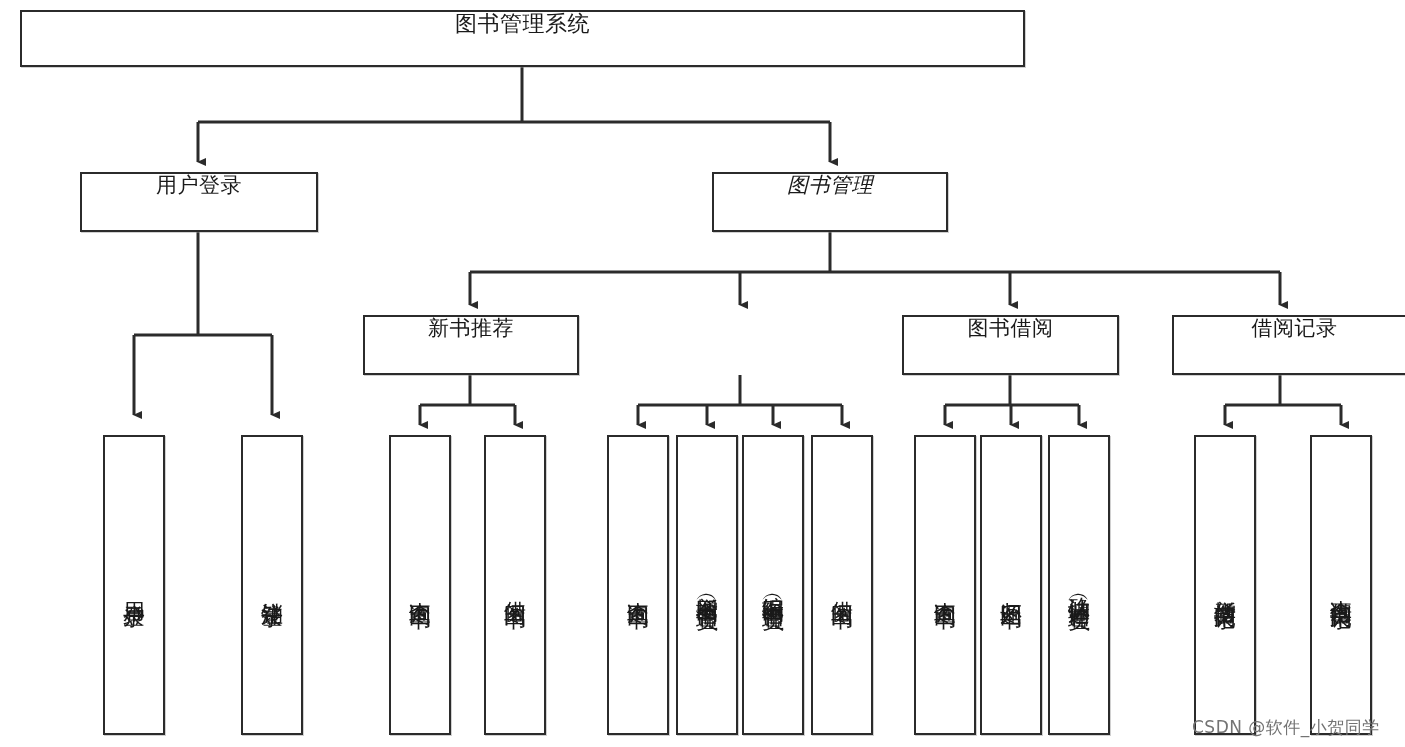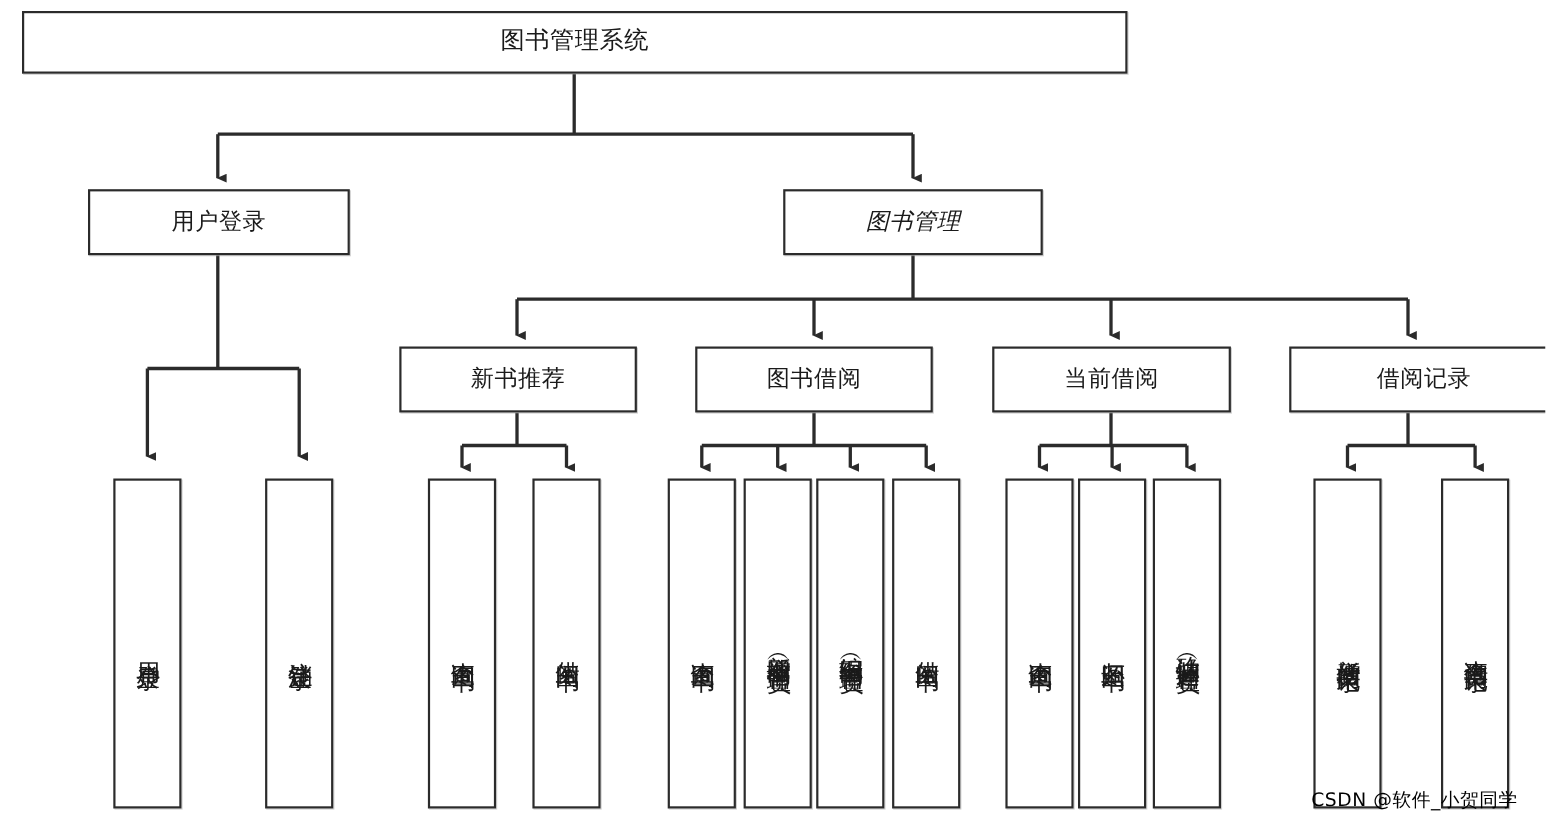--- a/index.html
+++ b/index.html
@@ -24,21 +24,21 @@
     width: 1405px;
     height: 747px;
     pointer-events: none;
   }
   .node {
     position: absolute;
     box-sizing: border-box;
     border: 2px solid #2b2b2b;
     background: #ffffff;
     display: flex;
-    align-items: center;
+    align-items: flex-start;
     justify-content: center;
     color: #1a1a1a;
     box-shadow: 1px 1px 0 rgba(150,150,150,0.45);
   }
   .node .label {
     display: block;
     white-space: nowrap;
     letter-spacing: 0.5px;
   }
   .node.horizontal .label {
@@ -61,21 +61,21 @@
     letter-spacing: 2px;
     white-space: normal;
     max-height: 280px;
     text-align: center;
   }
   .node.vertical.tall .label {
     max-height: 290px;
   }
   .watermark {
     position: absolute;
-    color: #000000;
+    color: #737373;
     font-size: 17px;
     white-space: nowrap;
     letter-spacing: 0.5px;
   }
 </style>
 </head>
 <body>
 
 <div id="canvas">
 
@@ -141,26 +141,23 @@
   </div>
 
   <div class="node horizontal" style="left:712px; top:172px; width:236px; height:60px;font-style:italic;">
     <span class="label">图书管理</span>
   </div>
 
   <div class="node horizontal" style="left:363px; top:315px; width:216px; height:60px;">
     <span class="label">新书推荐</span>
   </div>
 
-  <div class="node horizontal" style="left:632px; top:315px; width:216px; height:60px;">
+
+  <div class="node horizontal" style="left:902px; top:315px; width:217px; height:60px;">
     <span class="label">图书借阅</span>
-  </div>
-
-  <div class="node horizontal" style="left:902px; top:315px; width:217px; height:60px;">
-    <span class="label">当前借阅</span>
   </div>
 
   <div class="node horizontal" style="left:1172px; top:315px; width:245px; height:60px;">
     <span class="label">借阅记录</span>
   </div>
 
   <div class="node vertical" style="left:103px; top:435px; width:62px; height:300px;">
     <span class="label">用户登录</span>
   </div>
 

